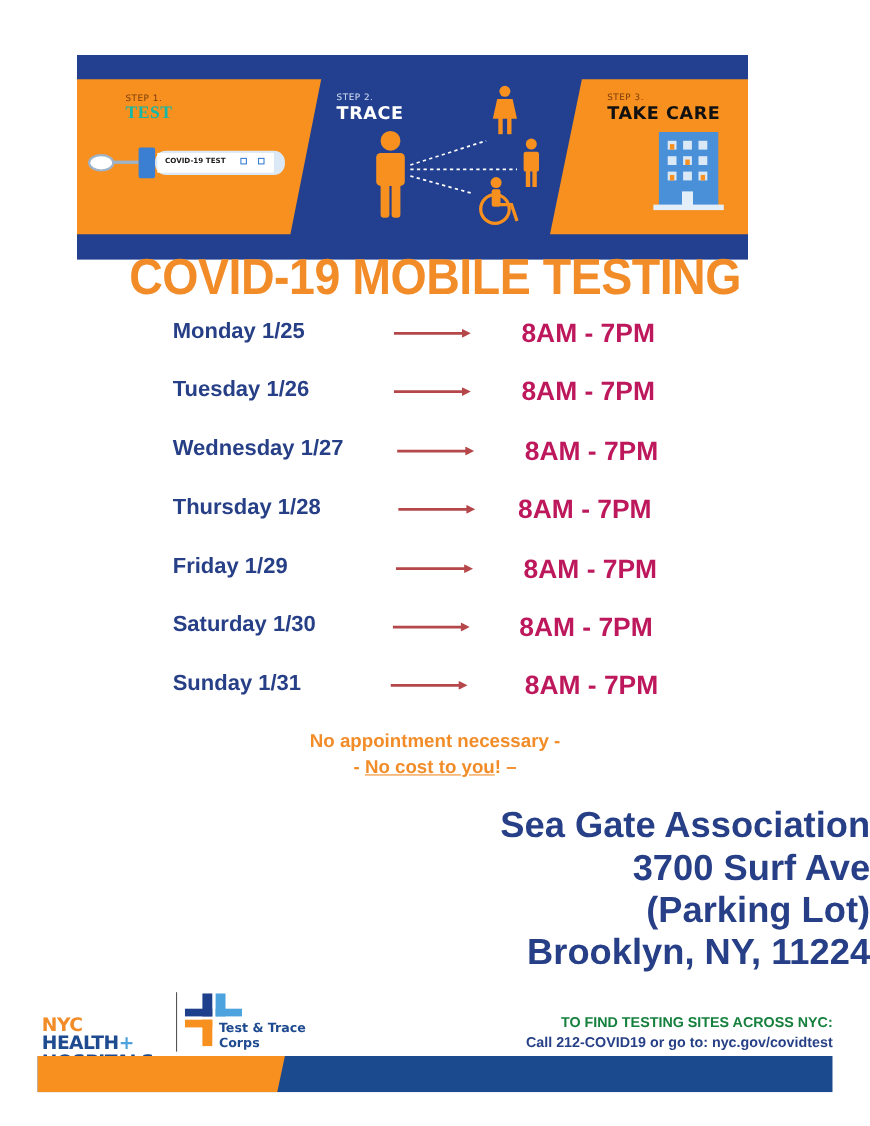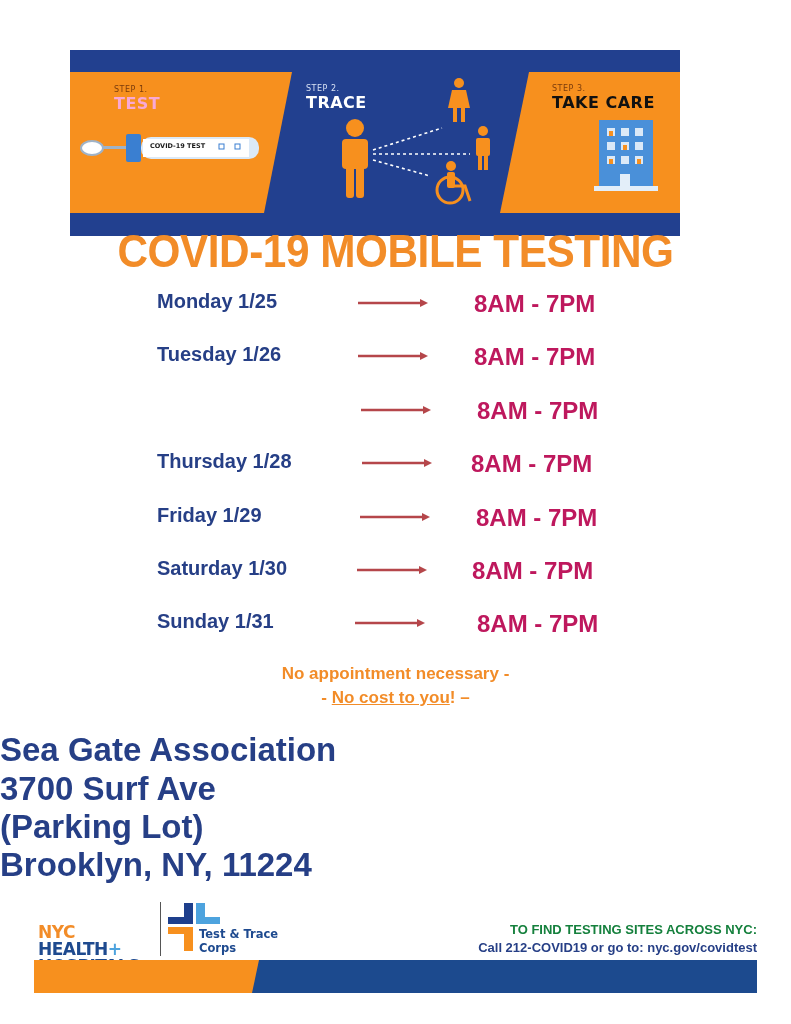--- a/index.html
+++ b/index.html
@@ -4,42 +4,42 @@
 <style>
   html, body { margin:0; padding:0; background:#ffffff; }
   body { width:791px; height:1024px; position:relative; overflow:hidden; font-family:"Liberation Sans", sans-serif; }
 
   
   .banner { position:absolute; left:70px; top:18px; width:610px; height:186px; background:#22408f; overflow:hidden;margin-top:32px; }
   .banner svg { position:absolute; left:0; top:0; }
   .step-label { position:absolute; font-family:"DejaVu Sans", sans-serif; font-size:8px; letter-spacing:0.5px; }
   .step-title { position:absolute; font-family:"DejaVu Sans", sans-serif; font-weight:bold; font-size:16px; letter-spacing:0.5px; }
   .s1l { left:44px; top:35px; color:#7a3b0c; }
-  .s1t { left:44px; top:44px; color:#f9a8d4; }
+  .s1t { left:44px; top:44px; color:#14b8a6;font-family:Liberation Serif, serif; }
   .s2l { left:236px; top:34px; color:#d8e2f5; }
   .s2t { left:236px; top:43px; color:#ffffff; }
   .s3l { left:482px; top:34px; color:#7a3b0c; }
   .s3t { left:482px; top:43px; color:#111111; }
   .test-label { position:absolute; left:80px; top:92px; font-family:"DejaVu Sans", sans-serif; font-weight:bold; font-size:6.5px; color:#1a1a1a; }
 
   
   .main-title { position:absolute; left:0; width:791px; top:224px; text-align:center; font-weight:bold; font-size:46px; color:#f28c28; letter-spacing:-0.5px; transform:scaleX(0.92); transform-origin:center; }
 
   
   .row { position:absolute; left:0; width:791px; height:30px; }
   .day { position:absolute; left:157px; top:0; font-weight:bold; font-size:20px; color:#263f86; white-space:nowrap; }
   .arrow { position:absolute; top:9px; width:70px; height:8px; }
   .hours { position:absolute; top:0; font-weight:bold; font-size:24px; color:#be185d; white-space:nowrap; }
 
   
   .notice { position:absolute; left:0; width:791px; text-align:center; font-weight:bold; font-size:17px; color:#f28c28; }
   .notice u { text-decoration:underline; }
 
   
-  .addr { position:absolute; left:0; width:791px; text-align:left; font-weight:bold; font-size:33px; color:#263f86; line-height:38px; }
+  .addr { position:absolute; left:0; width:791px; text-align:right; font-weight:bold; font-size:33px; color:#263f86; line-height:38px; }
 
   
   .nyc-logo { position:absolute; left:38px; top:901px; font-family:"DejaVu Sans", sans-serif; font-weight:bold; line-height:17px; font-size:17px; letter-spacing:-0.5px;margin-top:23px; }
   .nyc-logo .nyc { color:#f28c28; }
   .nyc-logo .hh { color:#1e4a8f; }
   .nyc-logo .plus { color:#4da3de; }
   .vdiv { position:absolute; left:160px; top:902px; width:1px; height:54px; background:#555; }
   .ttc-text { position:absolute; left:199px; top:927px; font-family:"DejaVu Sans", sans-serif; font-weight:bold; font-size:11.5px; color:#1e4a8f; line-height:14px; }
   .find-1 { position:absolute; right:34px; top:922px; font-weight:bold; font-size:13px; color:#15803d; text-align:right; white-space:nowrap; }
   .find-2 { position:absolute; right:34px; top:940px; font-weight:bold; font-size:13px; color:#263f86; text-align:right; white-space:nowrap; }
@@ -144,20 +144,21 @@
   </div>
   <div class="row" style="top:343px;">
     <span class="day">Tuesday 1/26</span>
     <svg class="arrow" style="left:358px;" viewBox="0 0 70 8">
         <line x1="0" y1="4" x2="63" y2="4" stroke="#b5464a" stroke-width="2.5"></line>
         <polygon points="62,0 70,4 62,8" fill="#b5464a"></polygon>
       </svg>
     <span class="hours" style="left:474px;">8AM - 7PM</span>
   </div>
   <div class="row" style="top:397px;">
+    <span class="day">Wednesday 1/27</span>
     <svg class="arrow" style="left:361px;" viewBox="0 0 70 8">
         <line x1="0" y1="4" x2="63" y2="4" stroke="#b5464a" stroke-width="2.5"></line>
         <polygon points="62,0 70,4 62,8" fill="#b5464a"></polygon>
       </svg>
     <span class="hours" style="left:477px;">8AM - 7PM</span>
   </div>
   <div class="row" style="top:450px;">
     <span class="day">Thursday 1/28</span>
     <svg class="arrow" style="left:362px;" viewBox="0 0 70 8">
         <line x1="0" y1="4" x2="63" y2="4" stroke="#b5464a" stroke-width="2.5"></line>

